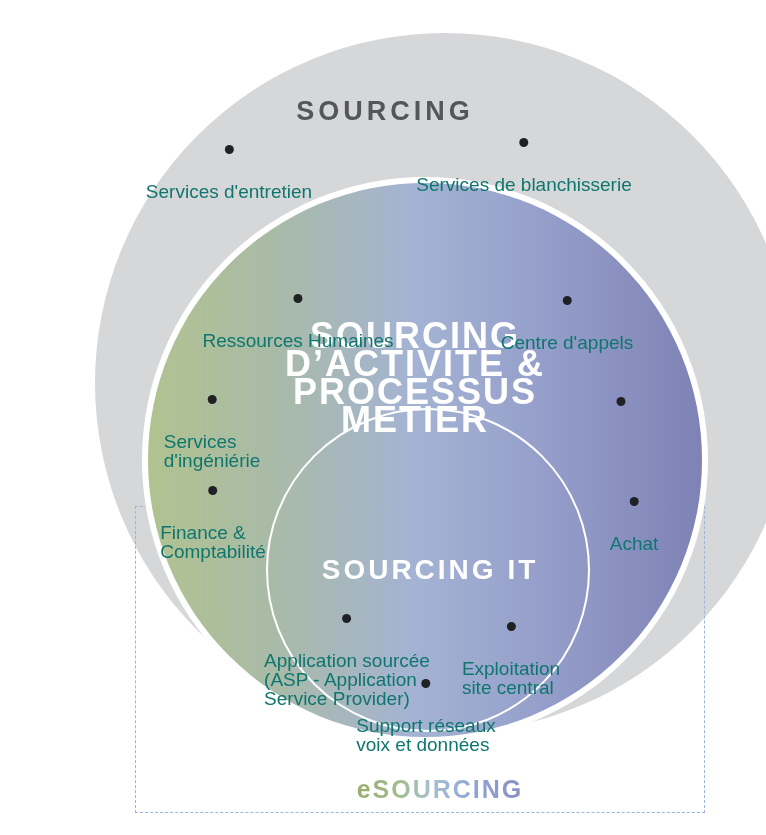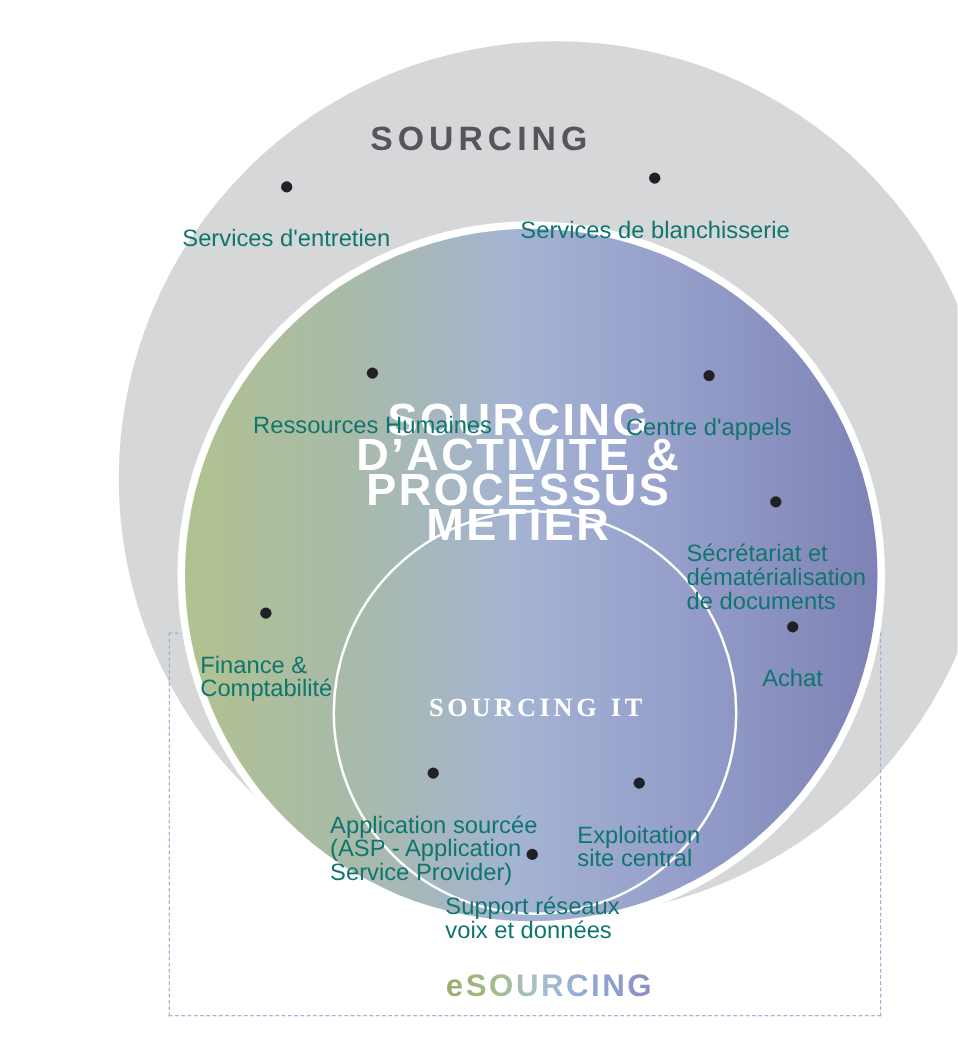--- a/index.html
+++ b/index.html
@@ -16,21 +16,21 @@
                    border:2px solid #ffffff; box-sizing:border-box; background:transparent; }
   .dashed-rect   { position:absolute; left:95px; top:506px; width:570px; height:307px;
                    border:1px dashed #9db3d8; box-sizing:border-box; }
   .item { position:absolute; transform:translateX(-50%); 
           color:#0f766e; font-size:19px; line-height:19px; white-space:pre-line; }
   .dot  { display:block; width:9px; height:9px; border-radius:50%; background:#202124; margin:0 auto 9px auto; }
   .big-title { position:absolute; transform:translateX(-50%); text-align:center;
                font-weight:bold; white-space:pre-line; }
   .outer-title { left:345px; top:96px;  font-size:27px; letter-spacing:4px; color:#55565a; }
   .bpo-title   { left:375px; top:322px; font-size:36px; letter-spacing:2px; line-height:28px; color:#ffffff; }
-  .it-title    { left:390px; top:554px; font-size:21px; letter-spacing:3px; color:#ffffff;font-family:Liberation Serif, serif; }
+  .it-title    { left:390px; top:554px; font-size:28px; letter-spacing:3px; color:#ffffff; }
   .esourcing-title {
     left:400px; top:775px; font-size:25px; letter-spacing:2px;
     background:linear-gradient(90deg,#9bad6d 0%,#a3bc8f 25%,#a6c0cf 45%,#8fa5d6 70%,#8b8ec1 100%);
     -webkit-background-clip:text; background-clip:text;
     color:transparent; -webkit-text-fill-color:transparent;
   }
 </style>
 </head>
 <body>
 
@@ -58,30 +58,32 @@
   </div>
 
   <div class="item" style="left:258px; top:275px;">
     <span class="dot"></span>
     <span class="label">Ressources Humaines</span>
   </div>
   <div class="item" style="left:527px; top:277px;">
     <span class="dot"></span>
     <span class="label">Centre d'appels</span>
   </div>
+  <div class="item" style="left:172px; top:376px;">
+    <span class="dot"></span>
+    <span class="label">Services
+d'ingéniérie</span>
+  </div>
   <div class="item" style="left:173px; top:467px;">
     <span class="dot"></span>
     <span class="label">Finance &amp;
 Comptabilité</span>
   </div>
   <div class="item" style="left:581px; top:378px;">
     <span class="dot"></span>
-    <span class="label">Sécrétariat et
-dématérialisation
-de documents</span>
   </div>
   <div class="item" style="left:594px; top:478px;">
     <span class="dot"></span>
     <span class="label">Achat</span>
   </div>
 
   <div class="item" style="left:307px; top:595px;">
     <span class="dot"></span>
     <span class="label">Application sourcée
 (ASP - Application

